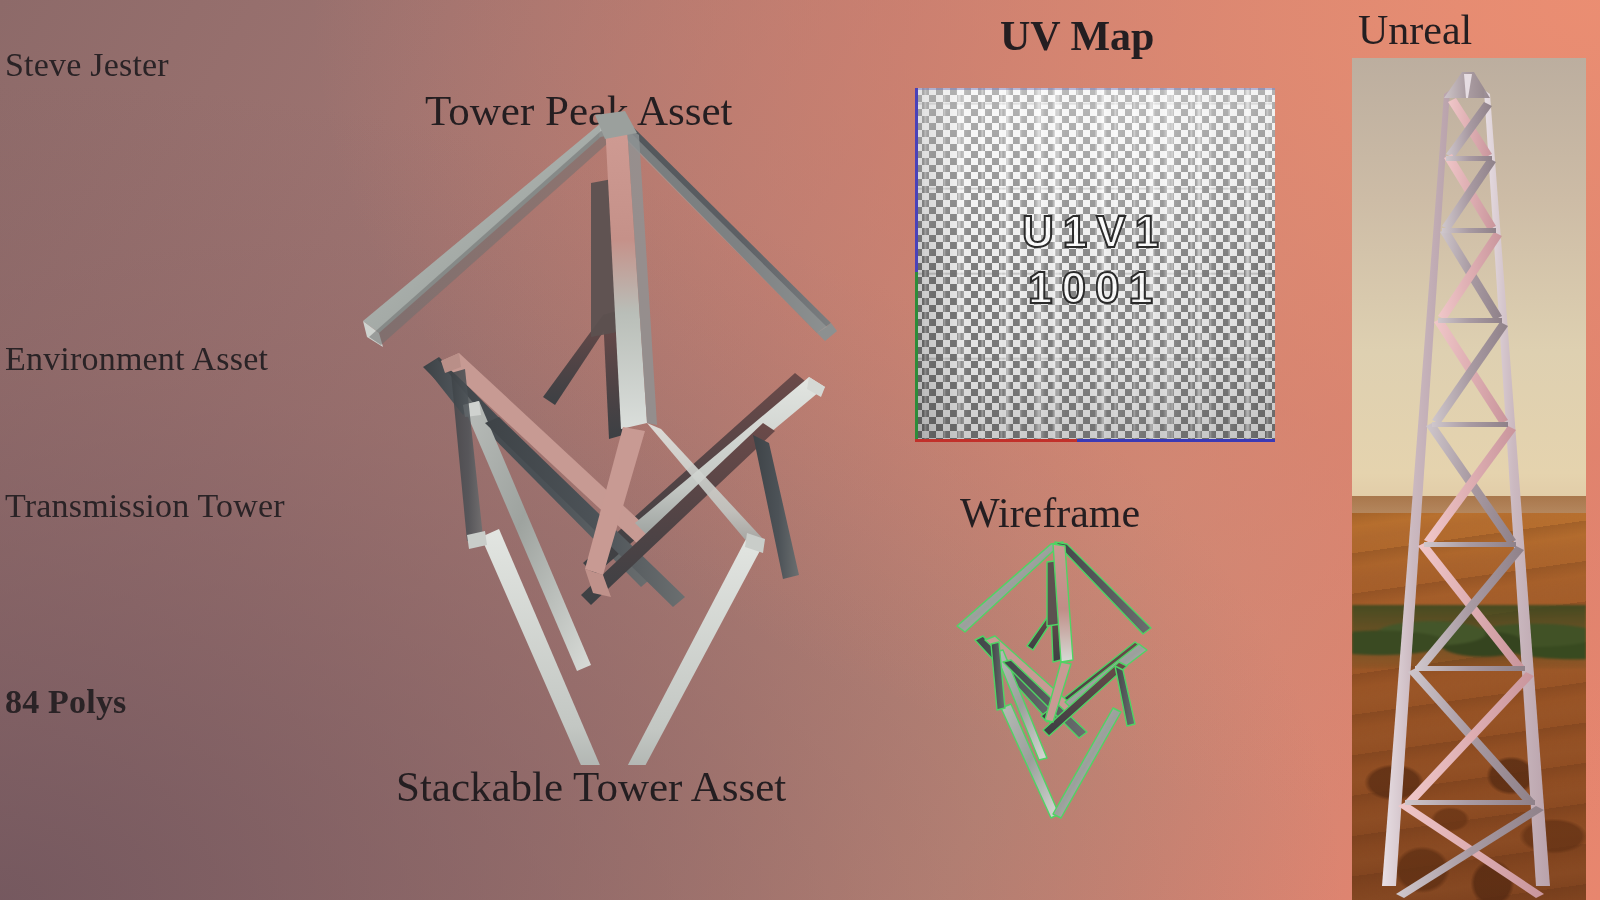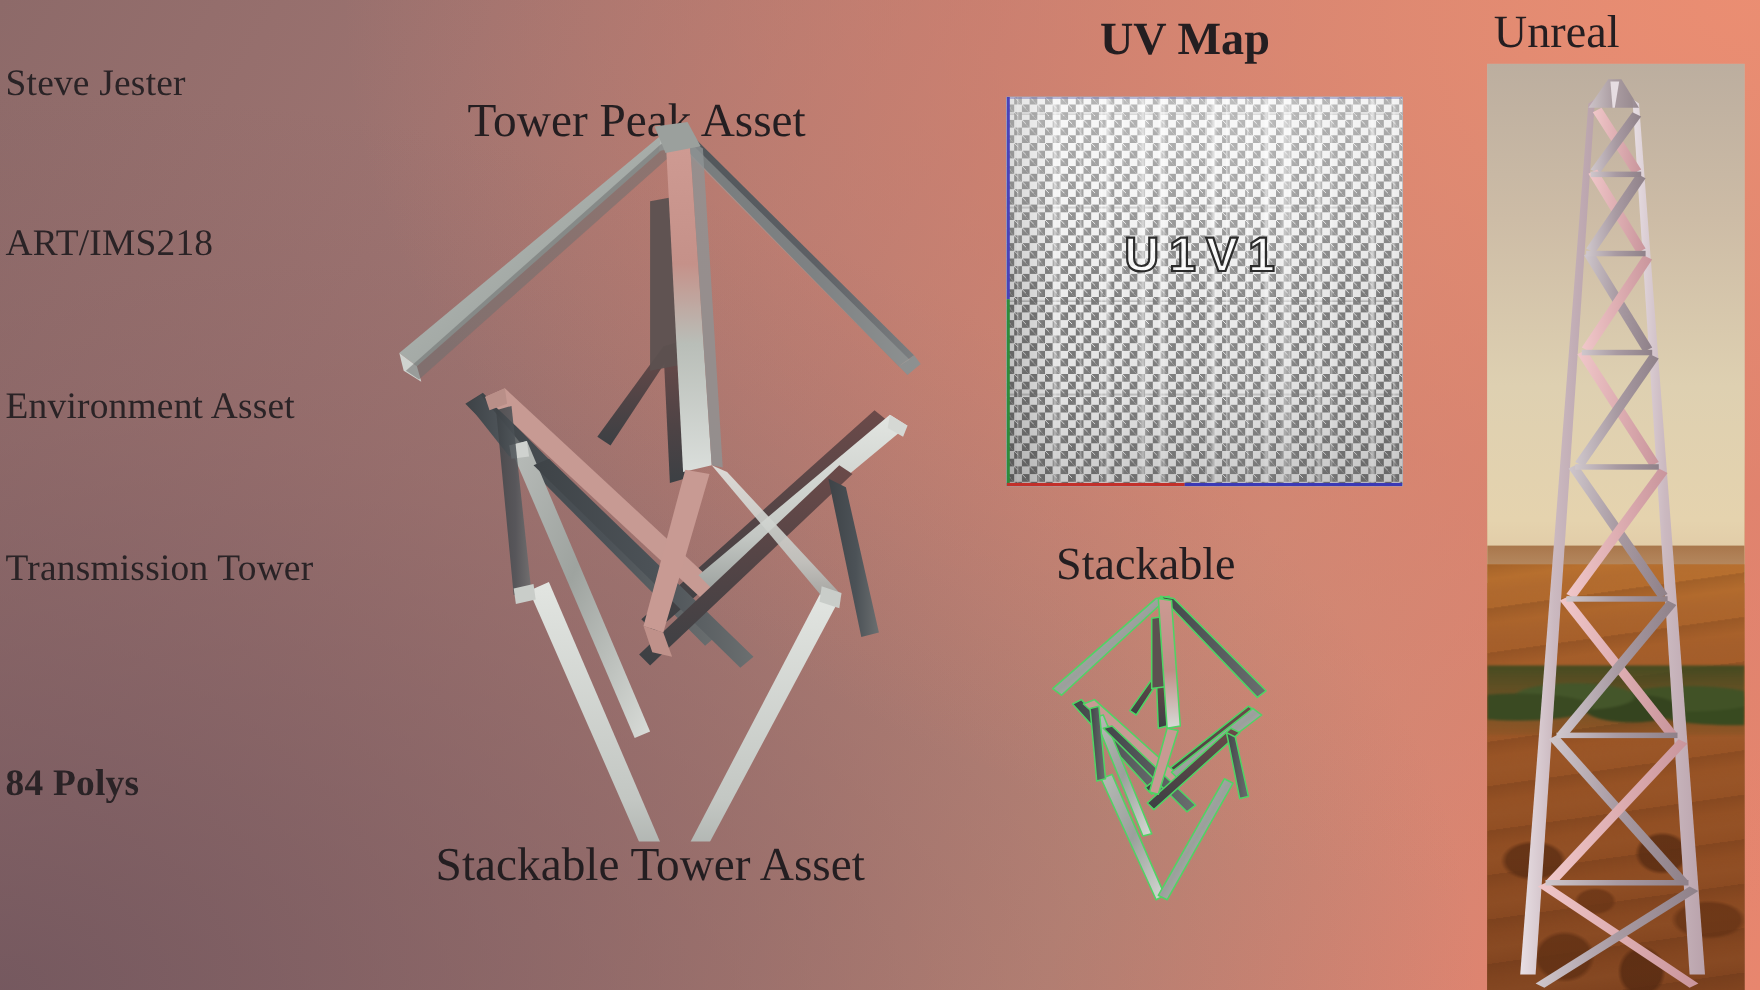--- a/index.html
+++ b/index.html
@@ -13,40 +13,39 @@
       radial-gradient(120% 130% at 0% 100%, rgba(110,84,92,0.85) 0%, rgba(130,95,98,0.35) 45%, rgba(150,105,103,0.0) 70%),
       linear-gradient(118deg, #8d6a69 0%, #9d7370 22%, #ae7d75 45%, #c48a78 68%, #de8470 88%, #e8866e 100%);
   }
 
   
   .left-labels { position:absolute; left:0; top:0; width:420px; height:900px; }
   .left-labels .lbl {
     position:absolute; left:5px;
     font-size:34px; color:#2a2326; white-space:nowrap;
     letter-spacing:0.2px;
-    margin-top:11px;
   }
   .lbl.l0 { top:46px; }
   .lbl.l1 { top:192px; }
   .lbl.l2 { top:340px; }
   .lbl.l3 { top:487px; }
   .lbl.l4 { top:683px;font-weight:bold; }
 
   
   .heading { position:absolute; color:#241e21; white-space:nowrap; }
   #h-peak    { left:425px;  top:50px;  font-size:43px;margin-top:36px; }
   #h-stack   { left:365px;  top:762px; font-size:43px;margin-left:31px; }
   #h-uv      { left:1000px; top:12px;  font-size:42px; font-weight:bold; }
   #h-wire    { left:960px;  top:489px; font-size:42px; }
   #h-unreal  { left:1358px; top:6px;   font-size:42px; }
 
   
   #uv-panel {
     position:absolute; left:915px; top:88px; width:360px; height:354px;
-    background:#7dd3fc;
+    background:#ef4444;
     overflow:hidden;
   }
   #uv-checker {
     position:absolute; inset:0;
     background-image:
       linear-gradient(45deg, #7d7d7d 25%, transparent 25%, transparent 75%, #7d7d7d 75%),
       linear-gradient(45deg, #7d7d7d 25%, transparent 25%, transparent 75%, #7d7d7d 75%);
     background-color:#f2f2f2;
     background-size:14px 14px;
     background-position:0 0, 7px 7px;
@@ -129,30 +128,29 @@
 
   
   #peak-asset { position:absolute; left:355px; top:105px; width:500px; height:660px; }
   #wire-asset { position:absolute; left:955px; top:540px; width:260px; height:345px; }
 </style>
 </head>
 <body>
 
 <div class="left-labels">
   <div class="lbl l0">Steve Jester</div>
-  <div class="lbl l1">ART/IMS218</div>
   <div class="lbl l2">Environment Asset</div>
   <div class="lbl l3">Transmission Tower</div>
   <div class="lbl l4">84 Polys</div>
 </div>
 
 <div class="heading" id="h-peak">Tower Peak Asset</div>
 <div class="heading" id="h-stack">Stackable Tower Asset</div>
 <div class="heading" id="h-uv">UV Map</div>
-<div class="heading" id="h-wire">Stackable</div>
+<div class="heading" id="h-wire">Wireframe</div>
 <div class="heading" id="h-unreal">Unreal</div>
 
 <div id="peak-asset">
   <svg viewBox="0 0 500 660" width="500" height="660">
     <defs>
       <linearGradient id="mPink" x1="0" y1="0" x2="0" y2="1">
         <stop offset="0%" stop-color="#cf9b93"></stop>
         <stop offset="38%" stop-color="#c59189"></stop>
         <stop offset="62%" stop-color="#b9beb8"></stop>
         <stop offset="100%" stop-color="#dadedb"></stop>
@@ -253,20 +251,21 @@
   <div id="uv-hlines"></div>
   <div id="uv-streaks"></div>
   <div id="uv-shade"></div>
   <div class="uv-edge" id="uv-edge-top"></div>
   <div class="uv-edge" id="uv-edge-left-blue"></div>
   <div class="uv-edge" id="uv-edge-left-green"></div>
   <div class="uv-edge" id="uv-edge-bottom-red"></div>
   <div class="uv-edge" id="uv-edge-bottom-blue"></div>
   <div id="uv-text">
     <div>U1V1</div>
+    <div>1001</div>
   </div>
 </div>
 
 <div id="wire-asset">
   <svg viewBox="0 0 260 345" width="260" height="345">
     <defs>
       <linearGradient id="wSteel" x1="0" y1="0" x2="1" y2="1">
         <stop offset="0%" stop-color="#b7bbb7"></stop>
         <stop offset="50%" stop-color="#9ba09c"></stop>
         <stop offset="100%" stop-color="#d6d9d5"></stop>

